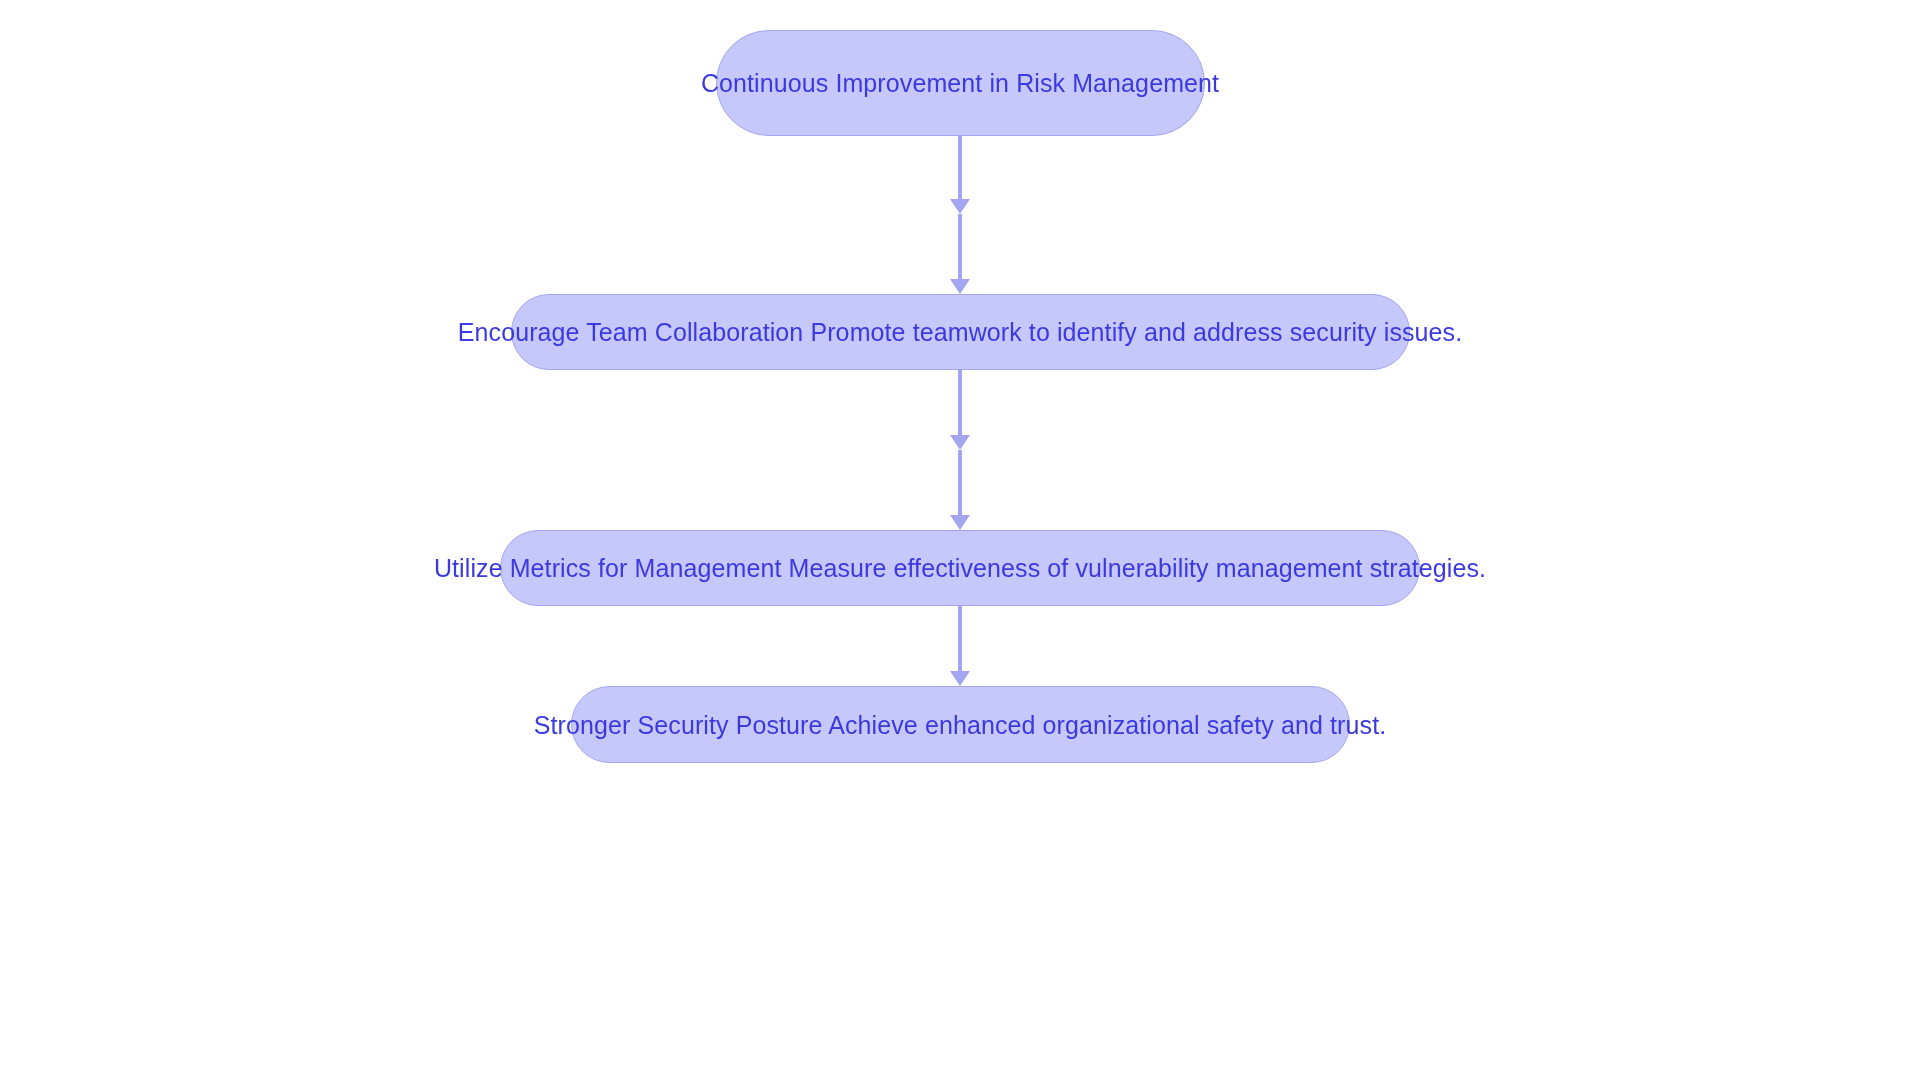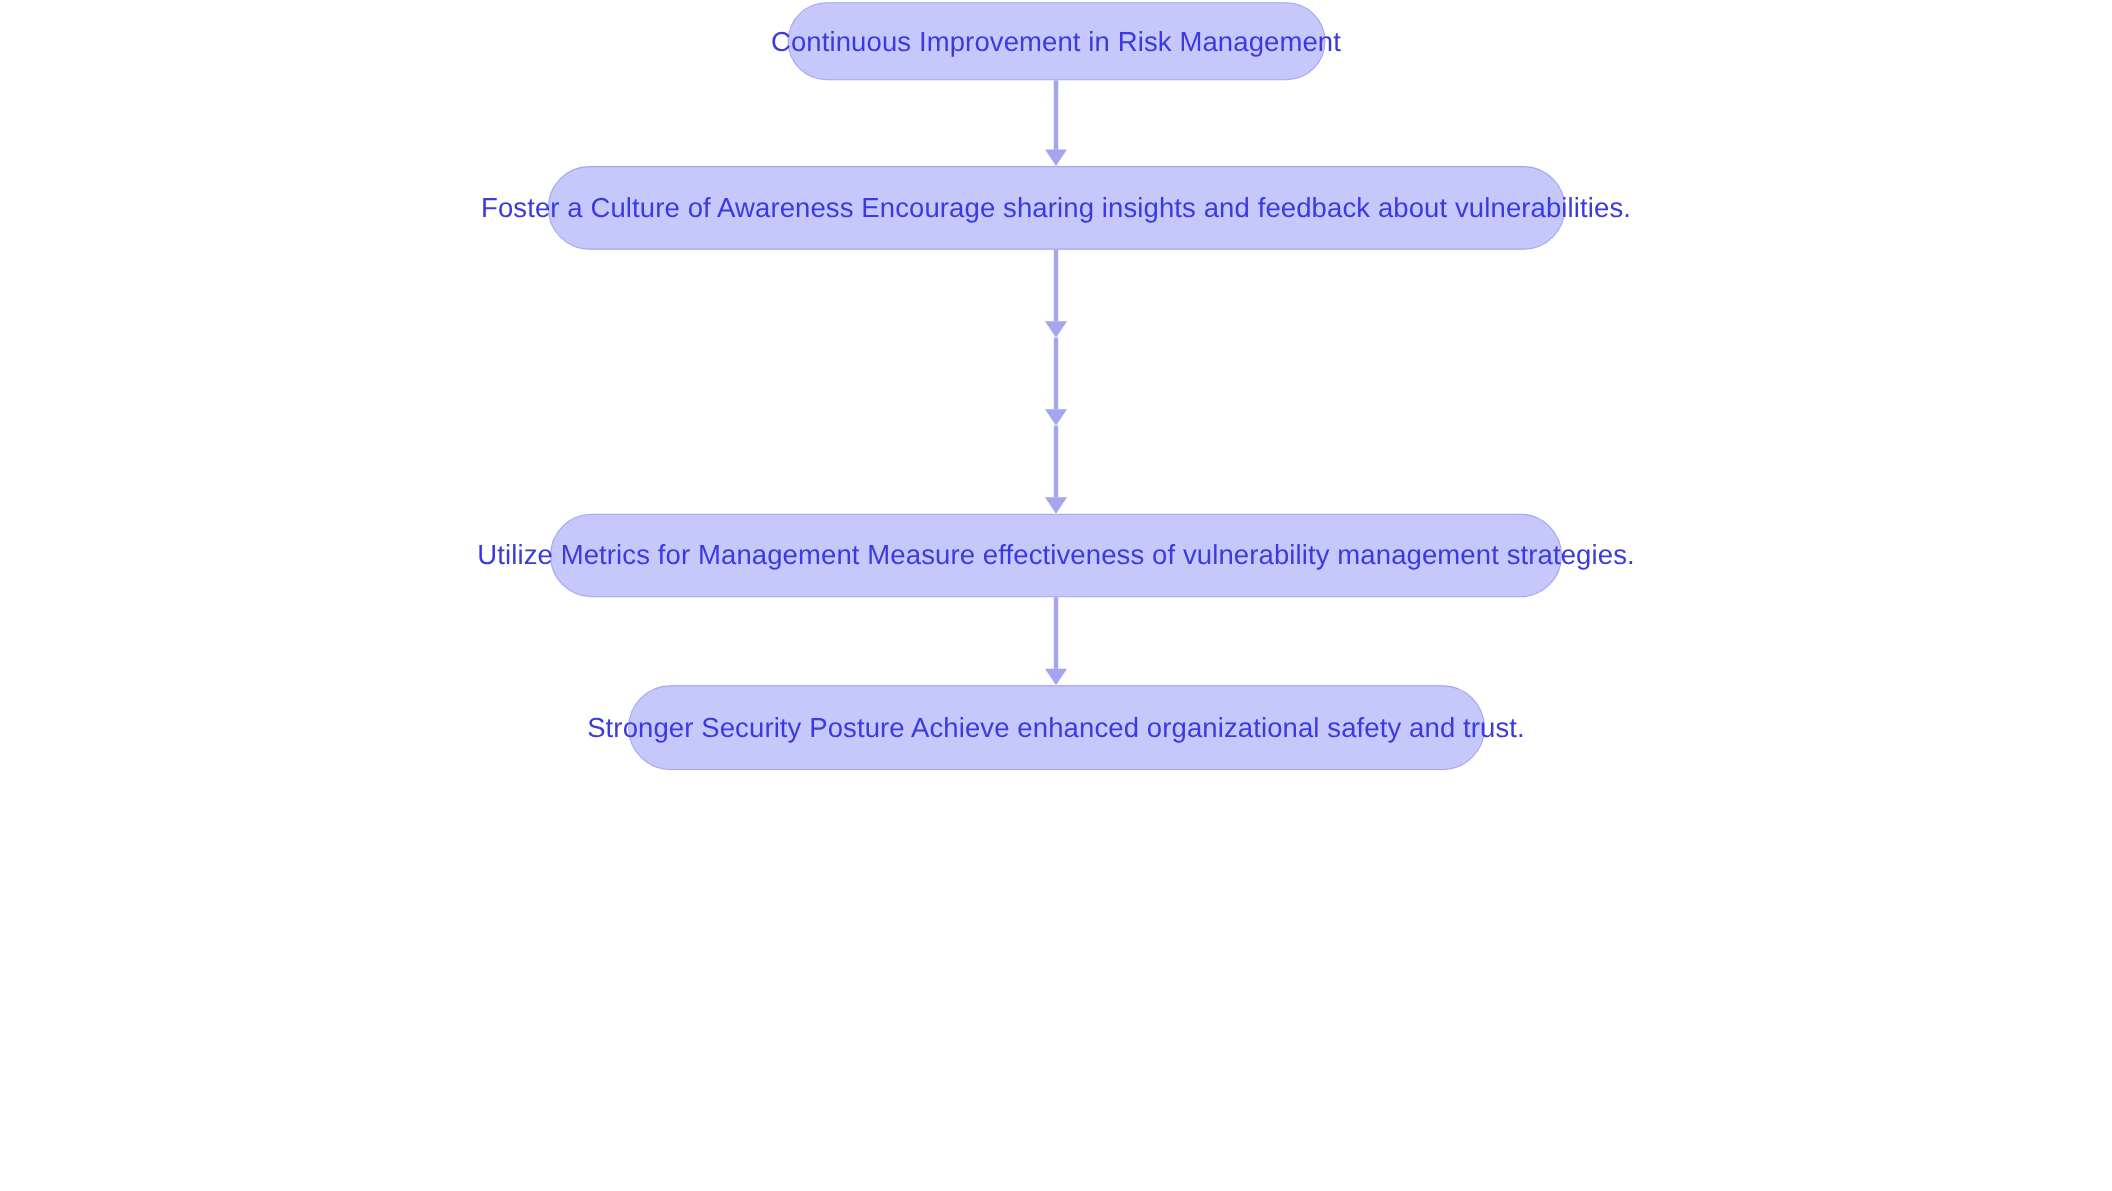--- a/index.html
+++ b/index.html
@@ -37,21 +37,21 @@
     justify-content: center;
     text-align: center;
     font-size: 25px;
     line-height: 1.2;
     letter-spacing: 0.1px;
     white-space: nowrap;
     padding: 0 34px;
     flex: 0 0 auto;
   }
 
-  .node-0 { width: 489px;  height: 71px; }
+  .node-0 { width: 489px;  height: 106px; margin-top: 28px; }
   .node-1 { width: 925px;  height: 76px; }
   .node-2 { width: 899px;  height: 76px; }
   .node-3 { width: 788px;  height: 76px; }
   .node-4 { width: 920px;  height: 76px; }
   .node-5 { width: 779px;  height: 77px; justify-content: center; }
 
   
   .connector {
     position: relative;
     width: 20px;
@@ -87,29 +87,29 @@
 
   <div class="node node-0">
     <span>Continuous Improvement in Risk Management</span>
   </div>
 
   <div class="connector conn-0">
     <div class="stem"></div>
     <div class="arrowhead"></div>
   </div>
 
-  <div class="node node-1">
-    <span>Foster a Culture of Awareness Encourage sharing insights and feedback about vulnerabilities.</span>
-  </div>
 
   <div class="connector conn-1">
     <div class="stem"></div>
     <div class="arrowhead"></div>
   </div>
 
+  <div class="node node-2">
+    <span>Encourage Team Collaboration Promote teamwork to identify and address security issues.</span>
+  </div>
 
   <div class="connector conn-2">
     <div class="stem"></div>
     <div class="arrowhead"></div>
   </div>
 
 
   <div class="connector conn-3">
     <div class="stem"></div>
     <div class="arrowhead"></div>

